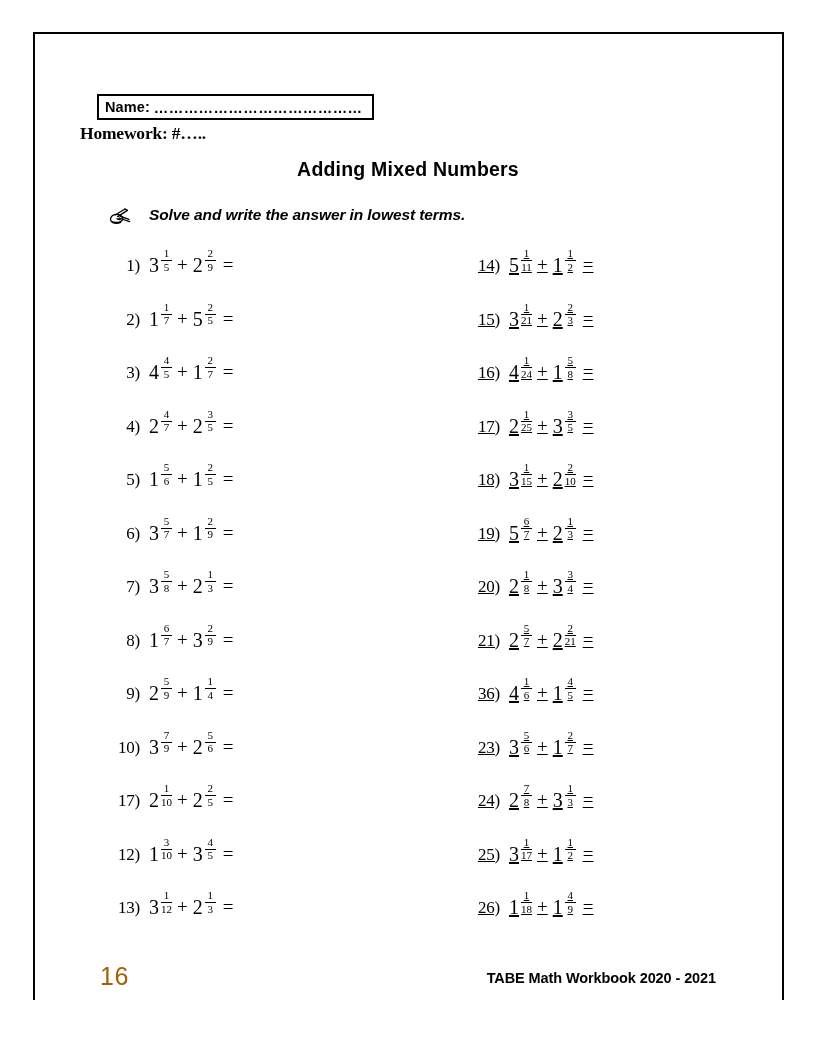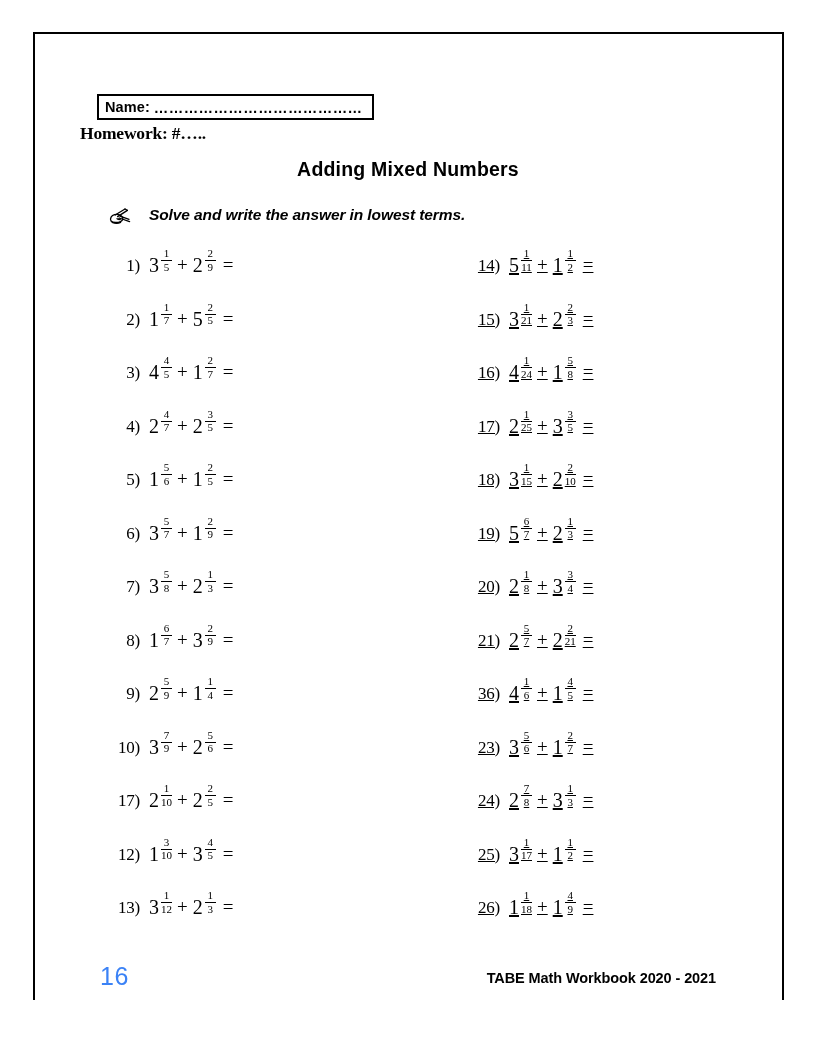--- a/index.html
+++ b/index.html
@@ -186,21 +186,21 @@
     padding: 8px 0 0 7px;
   }
 
   
   #page-number {
     position: absolute;
     left: 100px;
     top: 962px;
     font-family: "Liberation Sans", sans-serif;
     font-size: 25px;
-    color: #3b82f6;
+    color: #a16207;
     letter-spacing: 0.5px;
   }
   #footer-credit {
     position: absolute;
     right: 100px;
     top: 970px;
     font-family: "Liberation Sans", sans-serif;
     font-weight: bold;
     font-size: 14.5px;
     letter-spacing: -0.1px;

